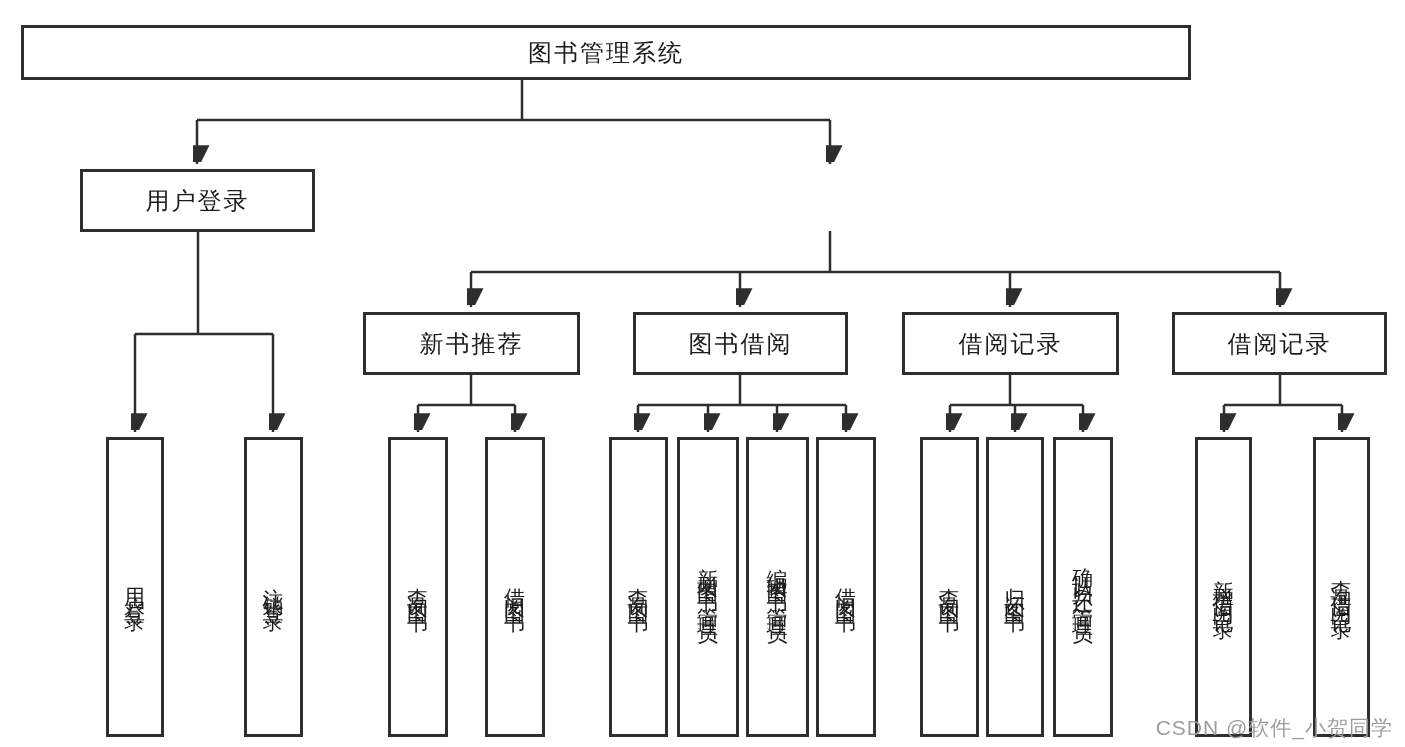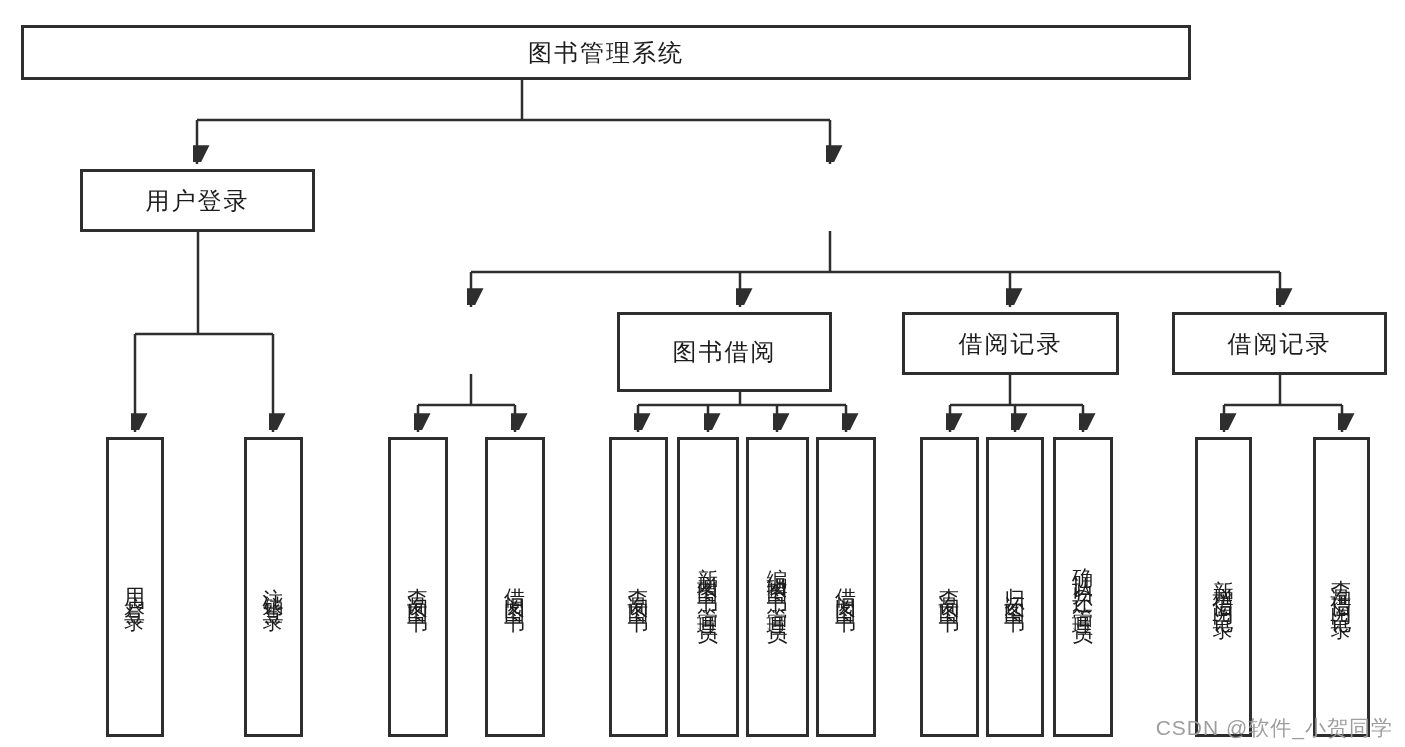--- a/index.html
+++ b/index.html
@@ -95,21 +95,22 @@
       <path d="M1224,405 H1342"></path>
       <path d="M1224,405 V432" marker-end="url(#arrow)"></path>
       <path d="M1342,405 V432" marker-end="url(#arrow)"></path>
     </g>
   </svg>
 
   <div class="node hnode" style="left:21px;top:13px;width:1170px;height:55px;margin-top:12px;">图书管理系统</div>
 
   <div class="node hnode" style="left:80px;top:169px;width:235px;height:63px;">用户登录</div>
 
-  <div class="node hnode" style="left:617px;top:312px;width:215px;height:80px;">图书借阅</div>
+  <div class="node hnode" style="left:363px;top:312px;width:217px;height:63px;">新书推荐</div>
+  <div class="node hnode" style="left:633px;top:312px;width:215px;height:63px;">图书借阅</div>
   <div class="node hnode" style="left:902px;top:312px;width:217px;height:63px;">借阅记录</div>
   <div class="node hnode" style="left:1172px;top:312px;width:215px;height:63px;">借阅记录</div>
 
   <div class="node leaf" style="left:106px;top:437px;width:58px;height:300px;">用户登录</div>
   <div class="node leaf" style="left:244px;top:437px;width:59px;height:300px;">注销登录</div>
 
   <div class="node leaf" style="left:388px;top:437px;width:60px;height:300px;">查询图书</div>
   <div class="node leaf" style="left:485px;top:437px;width:60px;height:300px;">借阅图书</div>
 
   <div class="node leaf" style="left:609px;top:437px;width:59px;height:300px;">查询图书</div>

